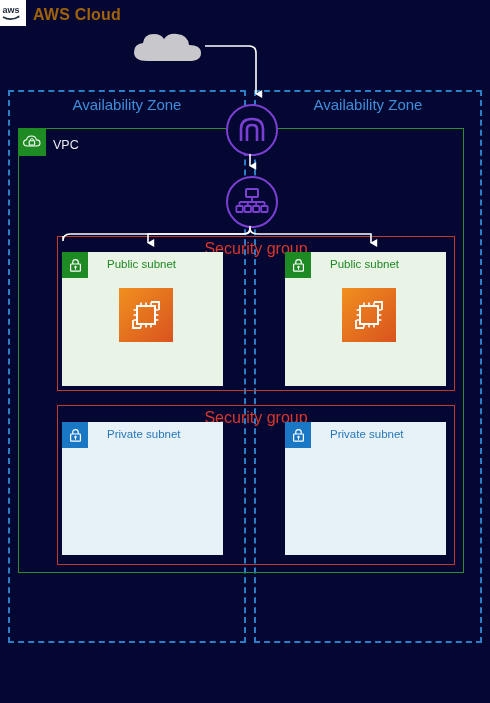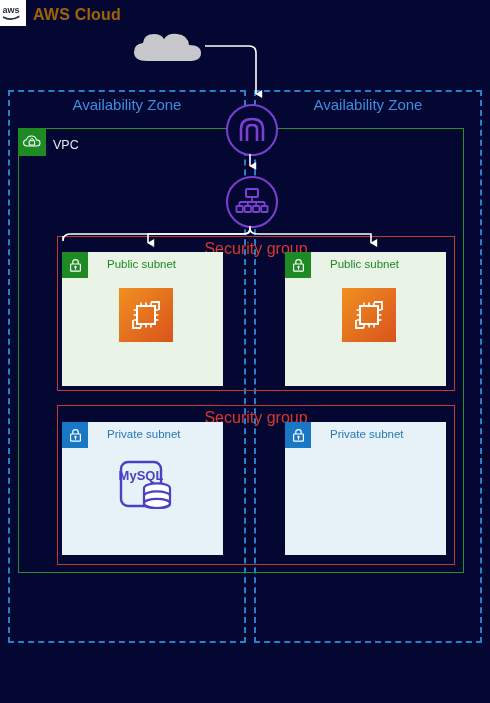--- a/index.html
+++ b/index.html
@@ -216,33 +216,20 @@
         <path d="M18 22 H14.6"></path>
           <path d="M18 27 H14.6"></path>
           <path d="M18 32 H14.6"></path>
         <path d="M36 22 H39.4"></path>
           <path d="M36 27 H39.4"></path>
           <path d="M36 32 H39.4"></path>
       </g>
     </svg>
   </div>
 
-  <div class="svc-icon" id="mysql-left">
-    <svg width="62" height="56" viewBox="0 0 62 56">
-      <rect x="5" y="4" width="40" height="44" rx="7" fill="none" stroke="#4a40c4" stroke-width="2.4"></rect>
-      <text x="25" y="22" text-anchor="middle" font-family="'Liberation Sans',sans-serif" font-size="13" font-weight="bold" fill="#4a40c4">MySQL</text>
-      <g fill="#ffffff" stroke="#4a40c4" stroke-width="2.2">
-        <ellipse cx="41" cy="30" rx="13" ry="4.6"></ellipse>
-        <path d="M28 30 V38 Q28 42.6 41 42.6 Q54 42.6 54 38 V30"></path>
-        <ellipse cx="41" cy="38" rx="13" ry="4.6"></ellipse>
-        <path d="M28 38 V45.4 Q28 50 41 50 Q54 50 54 45.4 V38"></path>
-        <ellipse cx="41" cy="45.4" rx="13" ry="4.6"></ellipse>
-      </g>
-    </svg>
-  </div>
 
   <div class="circle-icon" id="igw">
     <svg width="34" height="34" viewBox="0 0 34 34">
       <path d="M6 28 V16 Q6 6 17 6 Q28 6 28 16 V28" fill="none" stroke="#7b3fd4" stroke-width="2.6"></path>
       <path d="M12 28 V16 Q12 12 17 12 Q22 12 22 16 V28" fill="none" stroke="#7b3fd4" stroke-width="2.6"></path>
     </svg>
   </div>
 
   <div class="circle-icon" id="router">
     <svg width="36" height="36" viewBox="0 0 36 36">

